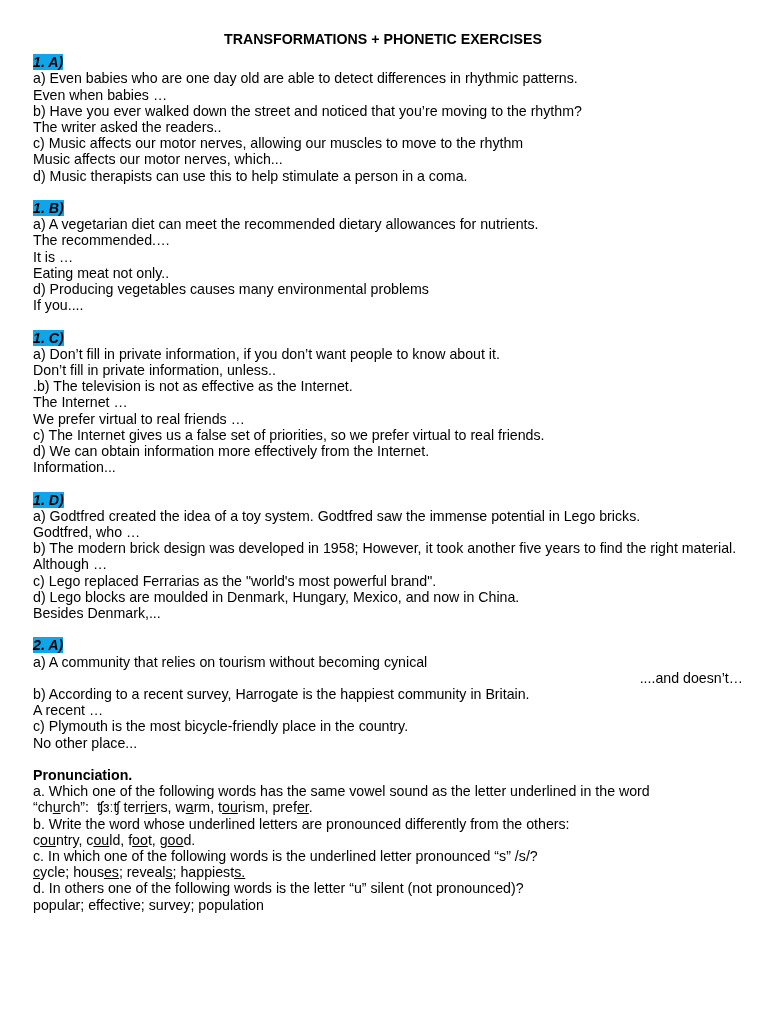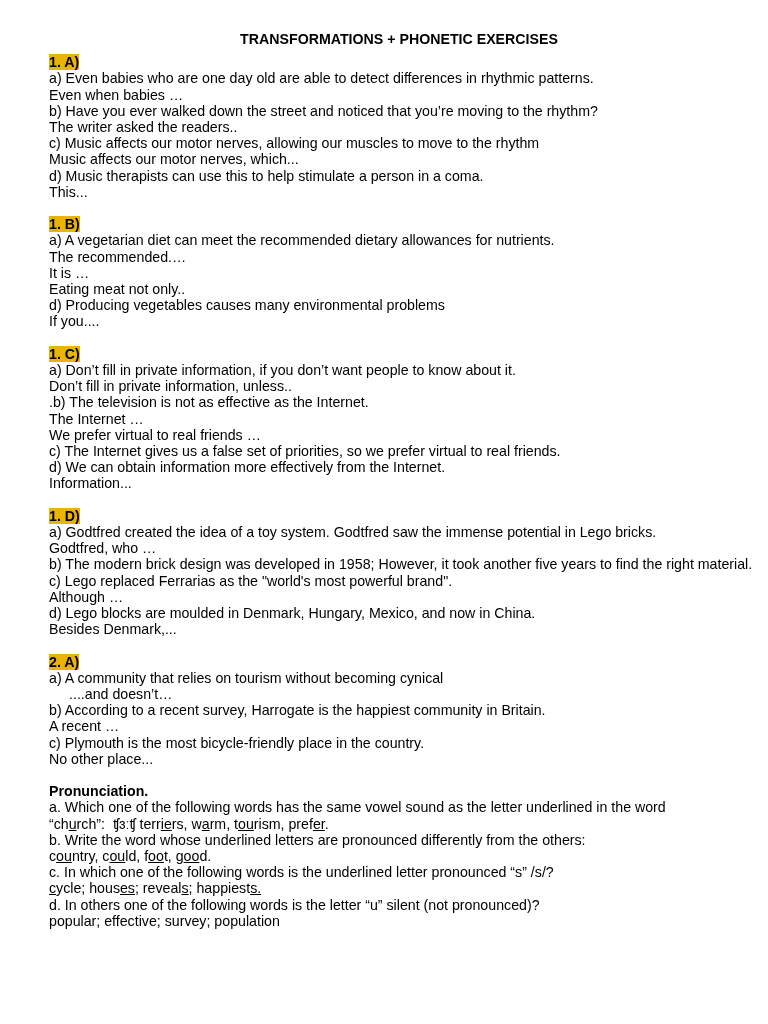--- a/index.html
+++ b/index.html
@@ -15,46 +15,47 @@
       font-family: "Liberation Sans", sans-serif;
       color: #000000;
     }
     .page {
       position: absolute;
       left: 33px;
       top: 31px;
       width: 710px;
       font-size: 14.2px;
       line-height: 16.2px;
-      margin-left: 16px;
     }
     .title {
       text-align: center;
       font-weight: bold;
       font-size: 14.2px;
       margin: 0 0 7px 0;
       padding-left: 0;
       width: 700px;
     }
     .section {
       margin: 0 0 16.2px 0;
     }
     .heading {
       font-weight: bold;
       display: inline-block;
     }
     .heading .hl {
-      background: #eab308;
+      background: #0ea5e9;
+      font-style: italic;
     }
     .line {
       display: block;
       white-space: pre-wrap;
     }
     .indent {
       padding-left: 20px;
+      text-align: right;
     }
     .u {
       text-decoration: underline;
     }
     .pron-heading {
       font-weight: bold;
     }
   </style>
 </head>
 <body>
@@ -65,21 +66,20 @@
 
   <div class="section">
     <div class="heading"><span class="hl">1. A)</span></div>
     <span class="line">a) Even babies who are one day old are able to detect differences in rhythmic patterns.</span>
     <span class="line">Even when babies …</span>
     <span class="line">b) Have you ever walked down the street and noticed that you’re moving to the rhythm?</span>
     <span class="line">The writer asked the readers..</span>
     <span class="line">c) Music affects our motor nerves, allowing our muscles to move to the rhythm</span>
     <span class="line">Music affects our motor nerves, which...</span>
     <span class="line">d) Music therapists can use this to help stimulate a person in a coma.</span>
-    <span class="line">This...</span>
   </div>
 
   <div class="section">
     <div class="heading"><span class="hl">1. B)</span></div>
     <span class="line">a) A vegetarian diet can meet the recommended dietary allowances for nutrients.</span>
     <span class="line">The recommended.…</span>
     <span class="line">It is …</span>
     <span class="line">Eating meat not only..</span>
     <span class="line">d) Producing vegetables causes many environmental problems</span>
     <span class="line">If you....</span>
@@ -95,22 +95,22 @@
     <span class="line">c) The Internet gives us a false set of priorities, so we prefer virtual to real friends.</span>
     <span class="line">d) We can obtain information more effectively from the Internet.</span>
     <span class="line">Information...</span>
   </div>
 
   <div class="section">
     <div class="heading"><span class="hl">1. D)</span></div>
     <span class="line">a) Godtfred created the idea of a toy system. Godtfred saw the immense potential in Lego bricks.</span>
     <span class="line">Godtfred, who …</span>
     <span class="line">b) The modern brick design was developed in 1958; However, it took another five years to find the right material.</span>
+    <span class="line">Although …</span>
     <span class="line">c) Lego replaced Ferrarias as the "world's most powerful brand".</span>
-    <span class="line">Although …</span>
     <span class="line">d) Lego blocks are moulded in Denmark, Hungary, Mexico, and now in China.</span>
     <span class="line">Besides Denmark,...</span>
   </div>
 
   <div class="section">
     <div class="heading"><span class="hl">2. A)</span></div>
     <span class="line">a) A community that relies on tourism without becoming cynical</span>
     <span class="line indent">....and doesn’t…</span>
     <span class="line">b) According to a recent survey, Harrogate is the happiest community in Britain.</span>
     <span class="line">A recent …</span>

